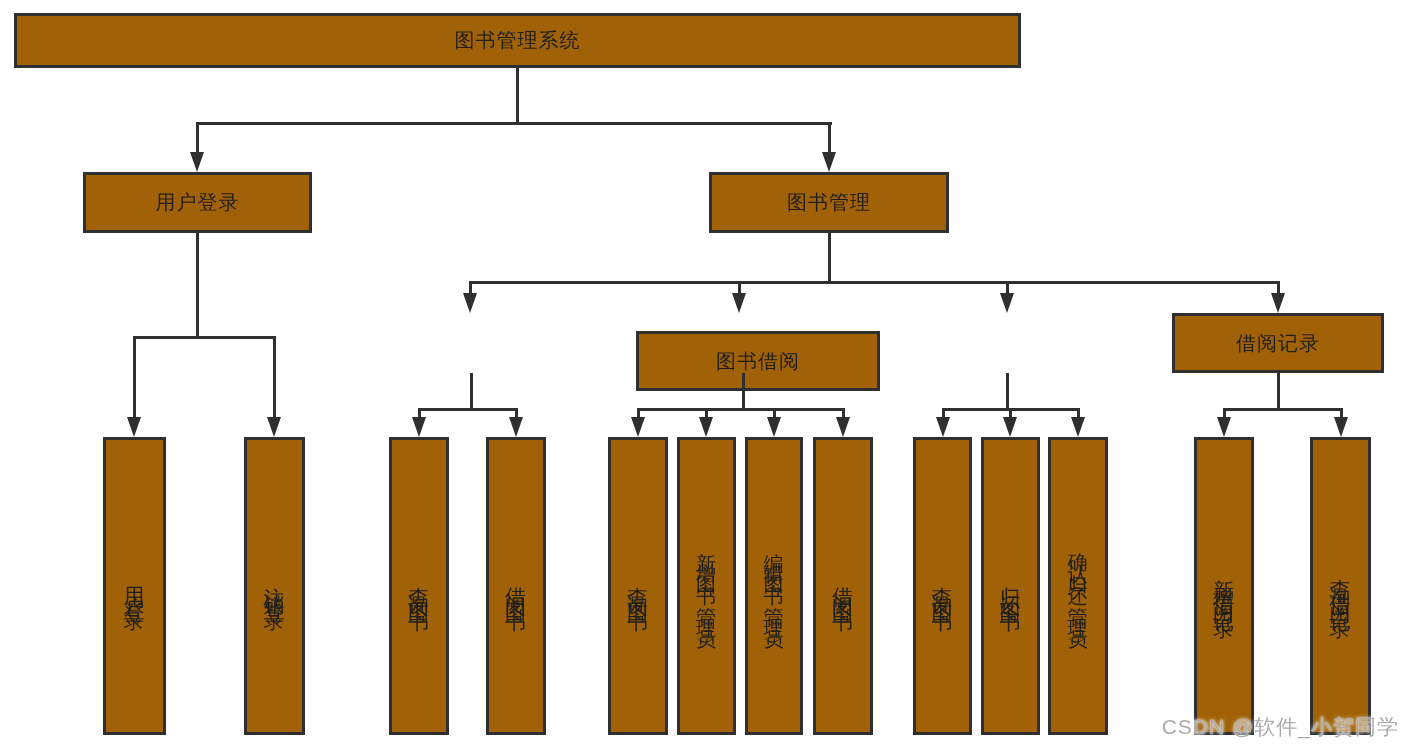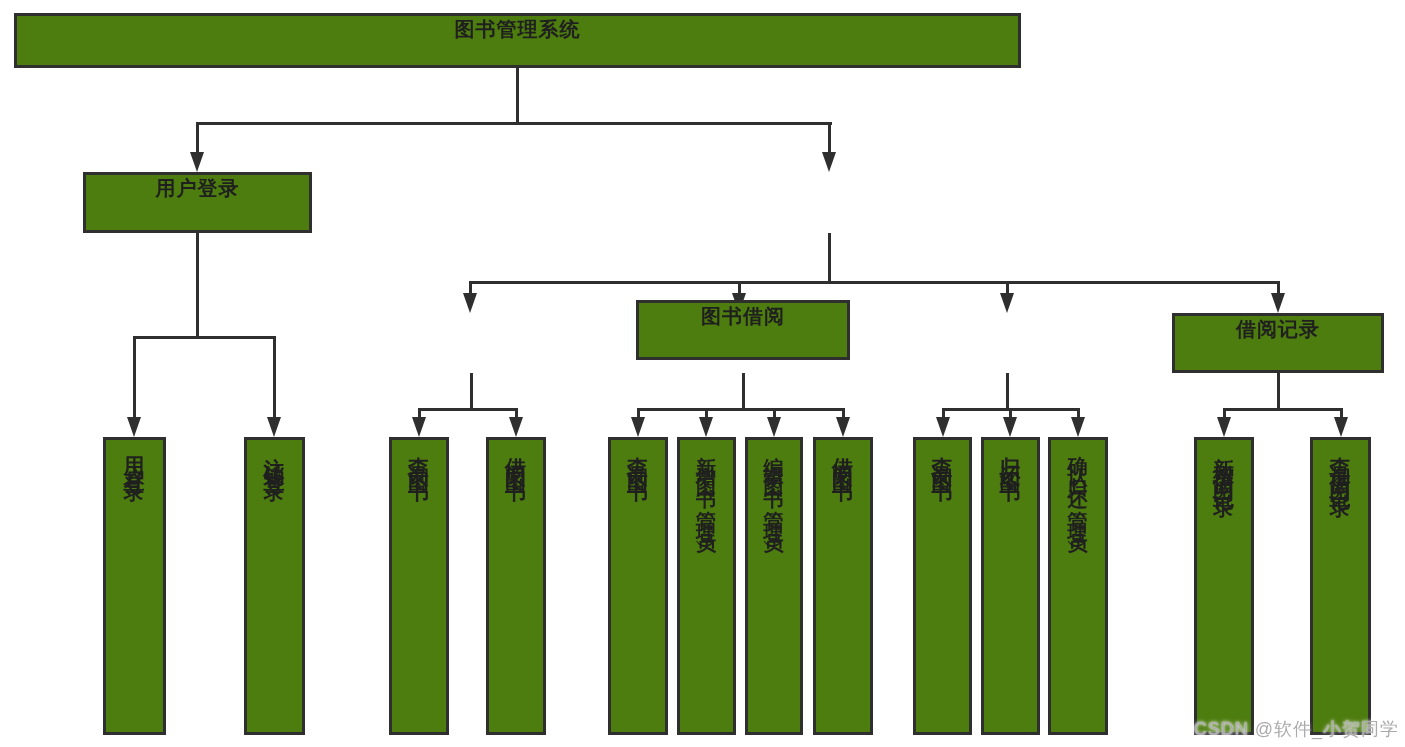--- a/index.html
+++ b/index.html
@@ -1,41 +1,41 @@
 <!DOCTYPE html>
 <html><head>
 <meta charset="utf-8">
 <style>
   html,body{margin:0;padding:0;background:#ffffff;}
   .stage{
     position:relative;width:1405px;height:747px;background:#ffffff;overflow:hidden;
     font-family:"Liberation Sans","DejaVu Sans",sans-serif;
   }
   .box{
-    position:absolute;box-sizing:border-box;background:#4d7c0f;
-    border:3px solid #2f2f2f;display:flex;align-items:flex-start;justify-content:center;font-weight:bold;
+    position:absolute;box-sizing:border-box;background:#a16207;
+    border:3px solid #2f2f2f;display:flex;align-items:center;justify-content:center;
   }
   .hlabel{
     font-size:20px;color:#1f1f1f;letter-spacing:1px;white-space:nowrap;
   }
   .vlabel{
     writing-mode:vertical-rl;text-orientation:mixed;
     font-size:21px;color:#1f1f1f;letter-spacing:8px;line-height:1;white-space:nowrap;
   }
   .vlabel.long{letter-spacing:11px;font-size:20px;}
   .vl{position:absolute;width:3px;background:#2f2f2f;}
   .hl{position:absolute;height:3px;background:#2f2f2f;}
   .ar{
     position:absolute;width:0;height:0;
     border-left:7px solid transparent;border-right:7px solid transparent;
     border-top:20px solid #2f2f2f;
   }
   .watermark{
     position:absolute;right:6px;bottom:6px;z-index:5;
-    font-size:18px;color:#ababab;letter-spacing:1px;
+    font-size:21px;color:#ababab;letter-spacing:1px;
     text-shadow:0 0 2px #ffffff,0 0 4px #ffffff;white-space:nowrap;
   }
 </style>
 </head>
 <body>
 
 <div class="stage">
 
   <div class="box" style="left:14px;top:13px;width:1007px;height:55px;">
     <span class="hlabel">图书管理系统</span>
@@ -44,40 +44,43 @@
   <div class="vl" style="left:516px;top:68px;height:54px;"></div>
   <div class="hl" style="left:196px;top:122px;width:636px;"></div>
   <div class="vl" style="left:196px;top:122px;height:30px;"></div>
   <div class="ar" style="left:190px;top:152px;"></div>
   <div class="vl" style="left:828px;top:122px;height:30px;"></div>
   <div class="ar" style="left:822px;top:152px;"></div>
 
   <div class="box" style="left:83px;top:172px;width:229px;height:61px;">
     <span class="hlabel">用户登录</span>
   </div>
+  <div class="box" style="left:709px;top:172px;width:240px;height:61px;">
+    <span class="hlabel">图书管理</span>
+  </div>
 
   <div class="vl" style="left:196px;top:233px;height:103px;"></div>
   <div class="hl" style="left:133px;top:336px;width:143px;"></div>
   <div class="vl" style="left:133px;top:336px;height:81px;"></div>
   <div class="ar" style="left:127px;top:417px;"></div>
   <div class="vl" style="left:273px;top:336px;height:81px;"></div>
   <div class="ar" style="left:267px;top:417px;"></div>
 
   <div class="vl" style="left:828px;top:233px;height:48px;"></div>
   <div class="hl" style="left:469px;top:281px;width:811px;"></div>
   <div class="vl" style="left:469px;top:281px;height:14px;"></div>
   <div class="ar" style="left:463px;top:293px;"></div>
   <div class="vl" style="left:738px;top:281px;height:14px;"></div>
   <div class="ar" style="left:732px;top:293px;"></div>
   <div class="vl" style="left:1006px;top:281px;height:14px;"></div>
   <div class="ar" style="left:1000px;top:293px;"></div>
   <div class="vl" style="left:1277px;top:281px;height:14px;"></div>
   <div class="ar" style="left:1271px;top:293px;"></div>
 
-  <div class="box" style="left:636px;top:300px;width:214px;height:60px;">
+  <div class="box" style="left:636px;top:331px;width:244px;height:60px;">
     <span class="hlabel">图书借阅</span>
   </div>
   <div class="box" style="left:1172px;top:313px;width:212px;height:60px;">
     <span class="hlabel">借阅记录</span>
   </div>
 
   <div class="vl" style="left:470px;top:373px;height:35px;"></div>
   <div class="hl" style="left:418px;top:408px;width:100px;"></div>
   <div class="vl" style="left:418px;top:408px;height:11px;"></div>
   <div class="ar" style="left:412px;top:417px;"></div>

